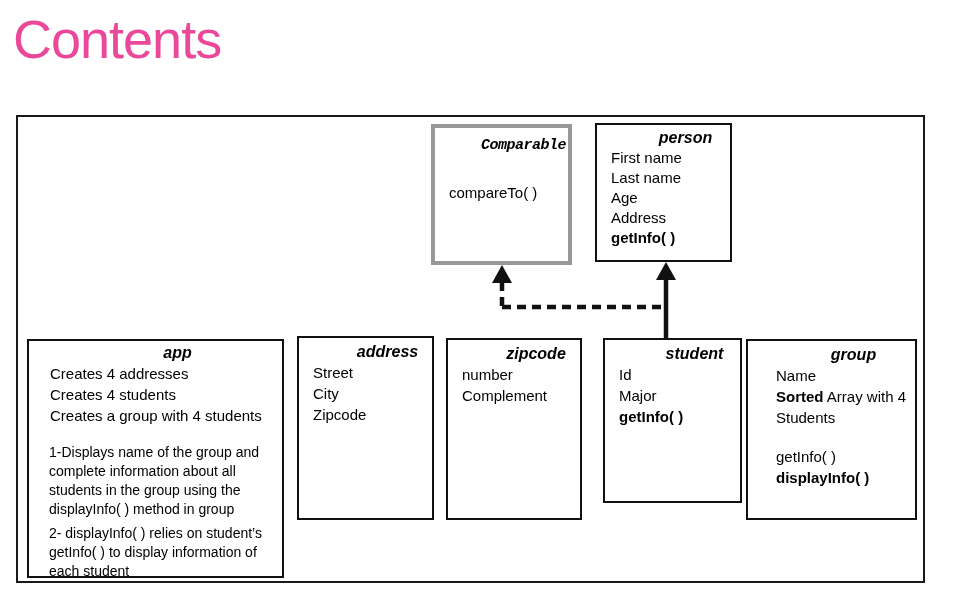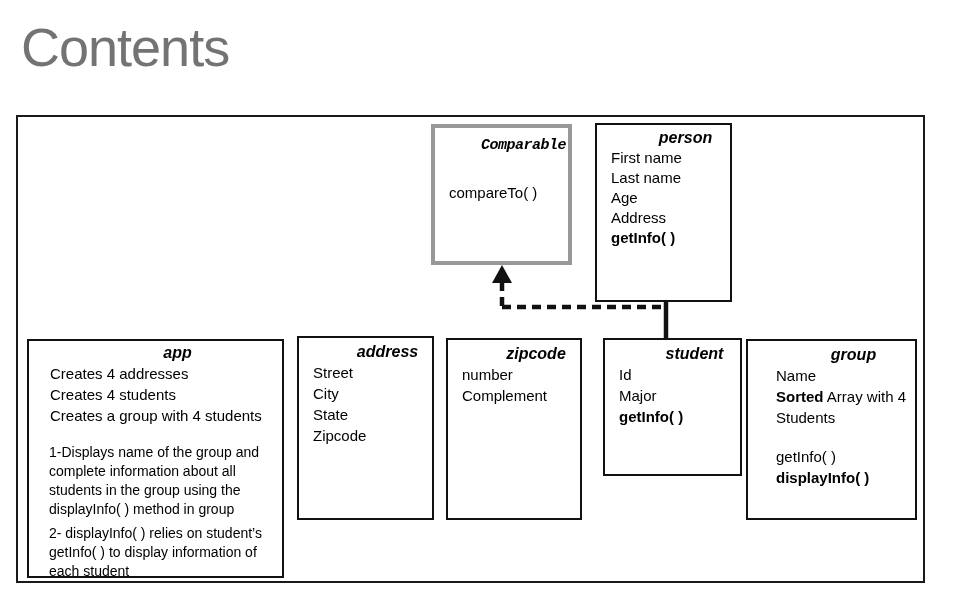--- a/index.html
+++ b/index.html
@@ -13,22 +13,22 @@
     overflow: hidden;
     position: relative;
   }
   .page-title {
     position: absolute;
     left: 13px;
     top: 8px;
     font-size: 54px;
     font-weight: 400;
     letter-spacing: -1px;
-    color: #737373;
-    margin: 8px;
+    color: #ec4899;
+    margin: 0;
     font-family: "Liberation Sans", sans-serif;
   }
   .frame {
     position: absolute;
     left: 16px;
     top: 115px;
     width: 905px;
     height: 464px;
     border: 2px solid #1a1a1a;
     background: #ffffff;
@@ -69,21 +69,21 @@
     font-family: "Liberation Mono", "DejaVu Sans Mono", monospace;
     font-size: 15px;
     letter-spacing: -0.5px;
     margin-top: 8px;
   }
   .box-comparable .box-line { margin-top: 26px; }
 
   
   .box-person {
     left: 577px; top: 6px;
-    width: 137px; height: 179px;
+    width: 137px; height: 139px;
     line-height: 20px;
   }
   .box-person .box-title { margin-top: 3px; }
 
   
   .box-app {
     left: 9px; top: 222px;
     width: 257px; height: 239px;
     line-height: 21px;
   }
@@ -97,21 +97,21 @@
   }
   .box-app .para-1 { margin-top: 17px; }
   .box-app .para-2 { margin-top: 5px; }
 
   
   .box-address { left: 279px; top: 219px; width: 137px; height: 184px; }
   
   .box-zipcode { left: 428px; top: 221px; width: 136px; height: 182px; }
   .box-zipcode .box-line { }
   
-  .box-student { left: 585px; top: 221px; width: 139px; height: 138px; }
+  .box-student { left: 585px; top: 221px; width: 139px; height: 165px; }
   
   .box-group { left: 728px; top: 222px; width: 171px; height: 181px; }
   .box-group .box-line { padding-left: 28px; padding-right: 6px; }
   .box-group .method-gap { margin-top: 18px; }
 </style>
 </head>
 <body>
 
 <h1 class="page-title">Contents</h1>
 
@@ -151,21 +151,20 @@
     <div class="box-line">Creates 4 students</div>
     <div class="box-line">Creates a group with 4 students</div>
     <div class="box-para para-1">1-Displays name of the group and complete information about all students in the group using the displayInfo( ) method in group</div>
     <div class="box-para para-2">2- displayInfo( ) relies on student’s getInfo( ) to display information of each student</div>
   </div>
 
   <div class="cbox box-address">
     <div class="box-title">address</div>
     <div class="box-line">Street</div>
     <div class="box-line">City</div>
-    <div class="box-line">State</div>
     <div class="box-line">Zipcode</div>
   </div>
 
   <div class="cbox box-zipcode">
     <div class="box-title">zipcode</div>
     <div class="box-line">number</div>
     <div class="box-line">Complement</div>
   </div>
 
   <div class="cbox box-student">

